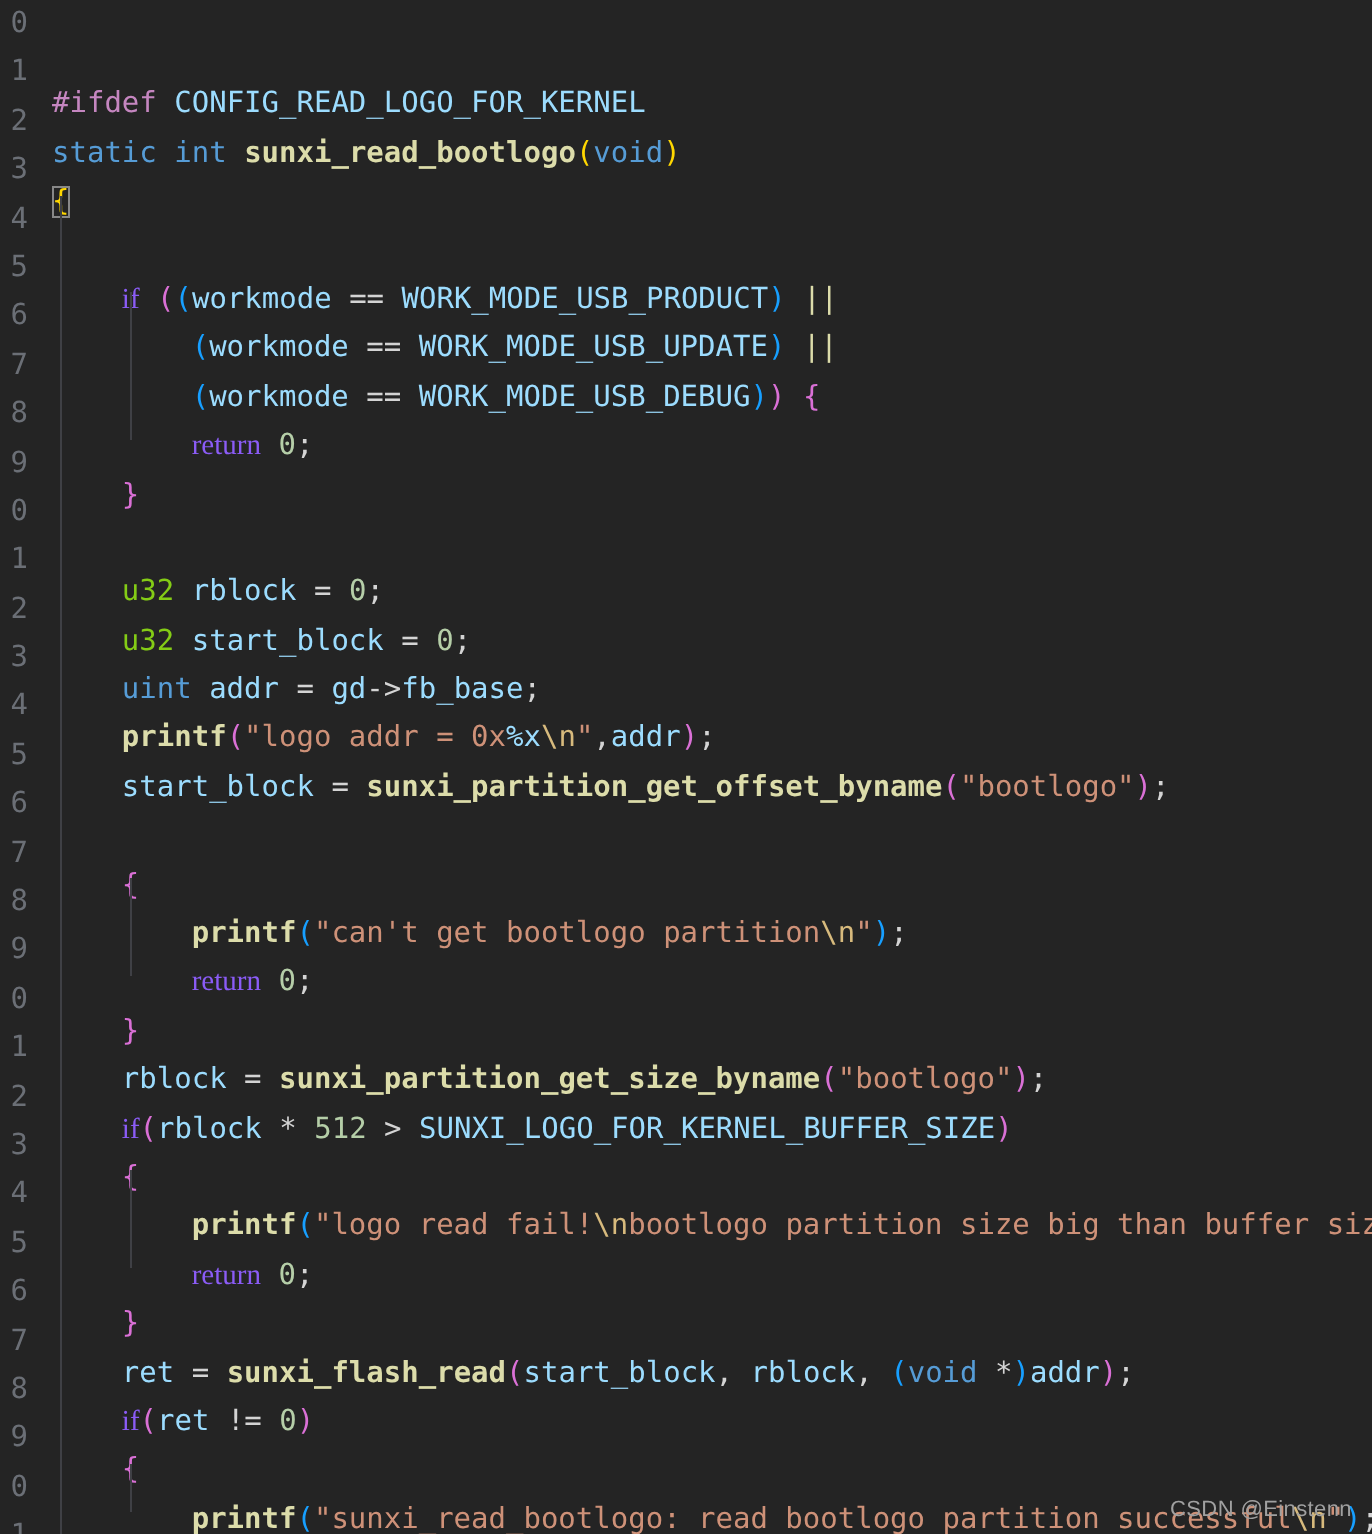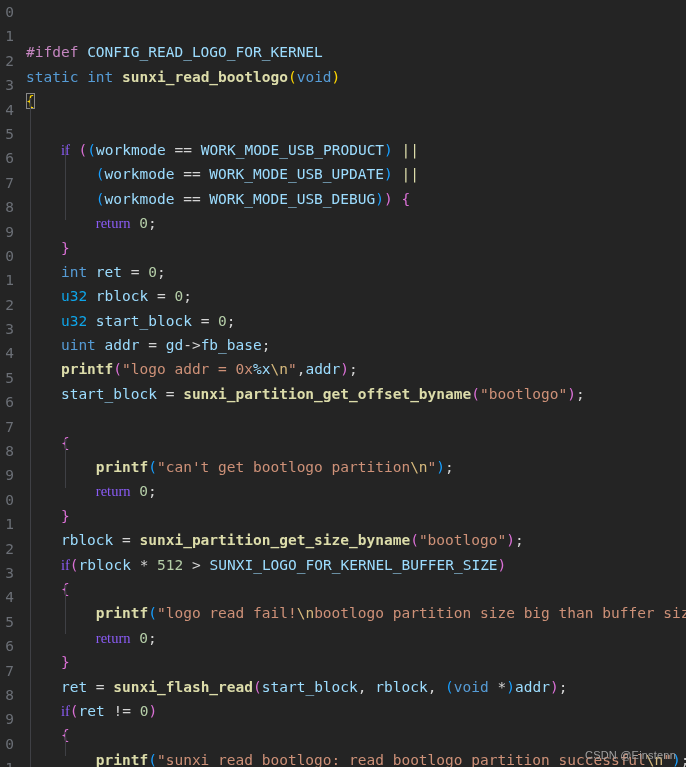--- a/index.html
+++ b/index.html
@@ -32,21 +32,21 @@
   .kw    {color:#8b5cf6;font-family:Liberation Serif, serif;}
   .type  {color:#569CD6;}
   .ident {color:#9CDCFE;}
   .fn    {color:#DCDCAA;font-weight:bold;}
   .num   {color:#B5CEA8;}
   .str   {color:#CE9178;}
   .esc   {color:#D7BA7D;}
   .fmt   {color:#9CDCFE;}
   .op    {color:#D4D4D4;}
   .opy   {color:#DCDCAA;}
-  .plain {color:#0ea5e9;}
+  .plain {color:#84cc16;}
   .b0    {color:#FFD700;}
   .b1    {color:#DA70D6;}
   .b2    {color:#179FFF;}
   .brkmatch{
     outline:1px solid #888888;outline-offset:-1px;
   }
   .watermark{
     position:absolute;right:10px;bottom:6px;
     color:#A0A0A0;font-size:11px;
     font-family:"Liberation Sans",sans-serif;
@@ -111,21 +111,20 @@
 
   <div class="row">
     <span class="gutter">9</span>
     <span class="guide" style="left:30px"></span>
     <span class="code">    <span class="b1">}</span></span>
   </div>
 
   <div class="row">
     <span class="gutter">0</span>
     <span class="guide" style="left:30px"></span>
-    <span class="code">    <span class="type">int</span> <span class="ident">ret</span> <span class="op">=</span> <span class="num">0</span><span class="op">;</span></span>
   </div>
 
   <div class="row">
     <span class="gutter">1</span>
     <span class="guide" style="left:30px"></span>
     <span class="code">    <span class="plain">u32</span> <span class="ident">rblock</span> <span class="op">=</span> <span class="num">0</span><span class="op">;</span></span>
   </div>
 
   <div class="row">
     <span class="gutter">2</span>

